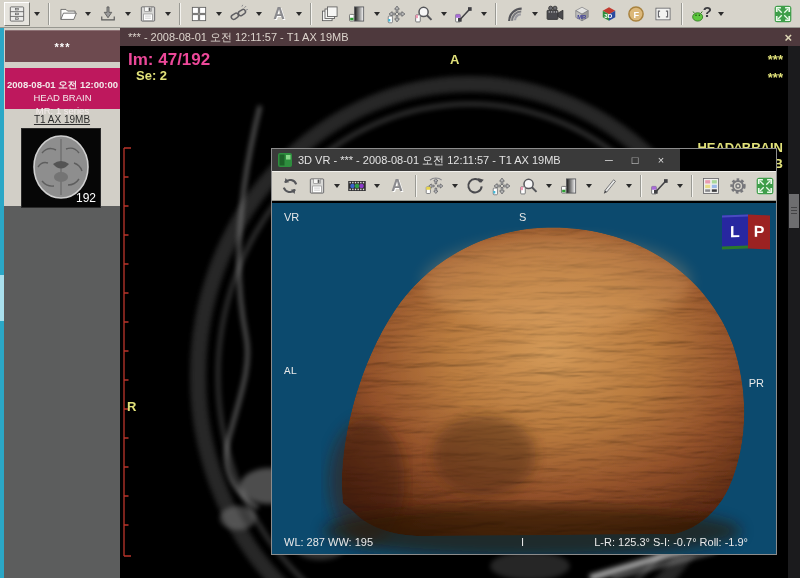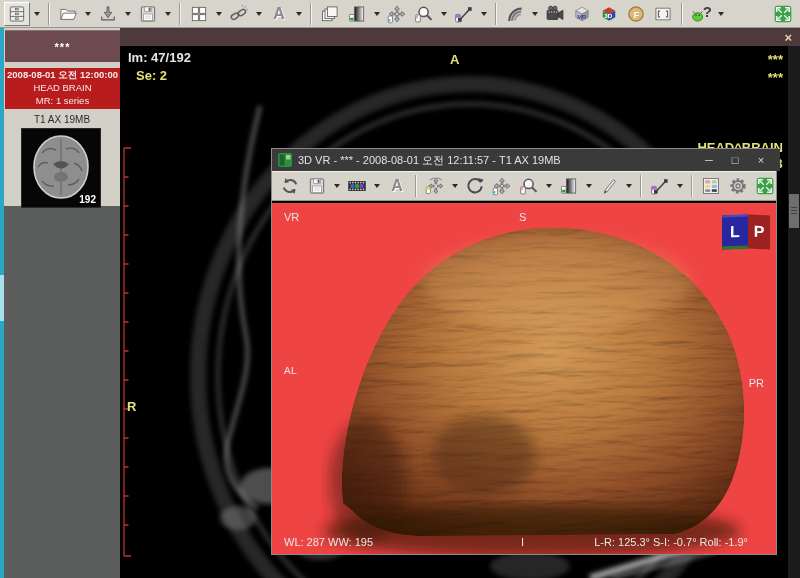--- a/index.html
+++ b/index.html
@@ -17,50 +17,50 @@
   .sep{width:0;height:22px;border-left:1px solid #9a9a94;border-right:1px solid #f4f3ef;margin:0 4px;flex:none;}
   .icA{font-weight:bold;font-size:16px;color:#8a8a8e;text-shadow:1px 1px 0 #fff;line-height:1;}
   .helpq{position:absolute;right:2px;top:1px;font-size:15px;font-weight:bold;color:#3c3c40;}
   
   #sidebar{left:0;top:28px;width:120px;height:550px;background:#5c5d5d;}
   #side-scroll{left:0;top:0;width:4px;height:550px;background:#2ba7c6;}
   #side-scroll-thumb{left:0;top:247px;width:4px;height:46px;background:#a9dfec;}
   #side-top{left:4px;top:0;width:116px;height:178px;background:#d2cfc7;}
   #patient-band{left:5px;top:2px;width:115px;height:31px;background:#6d4a4f;border-top:1px solid #8d7074;
     color:#fff;font-size:11px;font-weight:bold;display:flex;align-items:center;justify-content:center;letter-spacing:1px;}
-  #study-band{left:5px;top:40px;width:115px;height:41px;background:#b91c1c;color:#f3ebeb;
-    font-size:9.5px;text-align:center;line-height:13px;padding-top:0;box-sizing:border-box;}
+  #study-band{left:5px;top:40px;width:115px;height:41px;background:#be185d;color:#f3ebeb;
+    font-size:9.5px;text-align:center;line-height:13px;padding-top:10px;box-sizing:border-box;}
   #study-band .dt{font-weight:bold;}
-  #series-label{left:4px;top:86px;width:116px;text-align:center;color:#2b2b2b;font-size:10px;}
+  #series-label{left:4px;top:86px;width:116px;text-align:center;color:#2b2b2b;font-size:10px;text-decoration:underline;}
   #thumb{left:21px;top:100px;width:78px;height:78px;background:#060606;border:1px solid #2a2a2a;}
-  #thumb-count{right:4px;bottom:2px;color:#fff;font-size:10px;font-weight:bold;}
+  #thumb-count{right:4px;bottom:2px;color:#fff;font-size:12px;font-weight:normal;}
   
   #main-viewer{left:120px;top:28px;width:680px;height:550px;background:#000;}
   #mv-titlebar{left:0;top:0;width:680px;height:18px;background:#4e393d;display:flex;align-items:center;
     color:#ddd5cd;font-size:11px;padding:0 8px;box-sizing:border-box;}
   #mv-close{margin-left:auto;color:#ded6b6;font-size:13px;font-weight:bold;line-height:1;cursor:default;}
   #mv-canvas{left:0;top:18px;width:680px;height:532px;background:#000;overflow:hidden;}
   .ovl{position:absolute;z-index:2;white-space:nowrap;}
   .ovl.yel{color:#e2e27a;font-weight:bold;font-size:13px;}
-  .ovl.red{color:#e5e5e5;font-weight:bold;font-size:13px;}
+  .ovl.red{color:#ec4899;font-weight:bold;font-size:17px;}
   #mv-scrollbar{right:0;top:0;width:12px;height:532px;background:#1b1b1d;z-index:3;}
   #mv-scroll-thumb{left:1px;top:148px;width:10px;height:34px;background:#6e6e70;}
   #mv-scroll-thumb:after{content:"";position:absolute;left:2px;right:2px;top:13px;height:8px;
     background:repeating-linear-gradient(#434345 0 1px,#6e6e70 1px 3px);}
   
   #vr-window{left:271px;top:148px;width:506px;height:407px;background:#000;border:1px solid #8c8c8c;
     box-sizing:border-box;z-index:10;}
-  #vr-titlebar{left:0;top:0;width:508px;height:22px;background:#3a3a3a;display:flex;align-items:center;
+  #vr-titlebar{left:0;top:0;width:408px;height:22px;background:#3a3a3a;display:flex;align-items:center;
     color:#e2e2e2;font-size:11px;padding:0 6px;box-sizing:border-box;gap:6px;}
   .winbtn{width:26px;text-align:center;color:#dcdcdc;font-size:11px;line-height:22px;flex:none;}
   #vr-btns{margin-left:auto;display:flex;}
   #vr-toolbar{left:0;top:22px;width:504px;height:30px;background:#d6d3ca;border-top:1px solid #f2f1ed;
     border-bottom:1px solid #98988f;display:flex;align-items:center;padding:0 5px;box-sizing:border-box;gap:1px;}
   #vr-toolbar .right{margin-left:auto;display:flex;align-items:center;gap:1px;}
-  #vr-viewport{left:0;top:54px;width:504px;height:351px;background:#ef4444;overflow:hidden;}
+  #vr-viewport{left:0;top:54px;width:504px;height:351px;background:#0c4a6e;overflow:hidden;}
   .vrl{position:absolute;color:#e8e8e8;font-size:11px;z-index:4;white-space:nowrap;}
   #vr-cube{right:6px;top:12px;display:flex;align-items:flex-end;z-index:4;}
   #cube-l{width:26px;height:29px;background:#2727a0;border-top:2px solid #4a4ac0;border-bottom:3px solid #2a7a2a;
     color:#fff;font-weight:bold;font-size:16px;display:flex;align-items:center;justify-content:center;transform:skewY(-2deg);}
   #cube-p{width:22px;height:34px;background:#9c2222;color:#fff;font-weight:bold;font-size:16px;
     display:flex;align-items:center;justify-content:center;transform:skewY(2deg);}
   svg text{font-family:"Liberation Sans",sans-serif;}
 </style>
 </head>
 <body>
@@ -385,20 +385,21 @@
     </svg>
     <span id="thumb-count" class="abs">192</span>
   </div>
   <div id="side-scroll" class="abs">
     <div id="side-scroll-thumb" class="abs"></div>
   </div>
 </div>
 
 <div id="main-viewer" class="abs">
   <div id="mv-titlebar" class="abs">
+    <span>*** - 2008-08-01 오전 12:11:57 - T1 AX 19MB</span>
     <span id="mv-close">×</span>
   </div>
   <div id="mv-canvas" class="abs">
 
     <svg class="abs" width="680" height="532" style="left:0;top:0;z-index:0;">
       <defs>
           <filter id="bgb" x="-20%" y="-20%" width="140%" height="140%">
             <feGaussianBlur stdDeviation="2.6"></feGaussianBlur>
           </filter>
         </defs>

